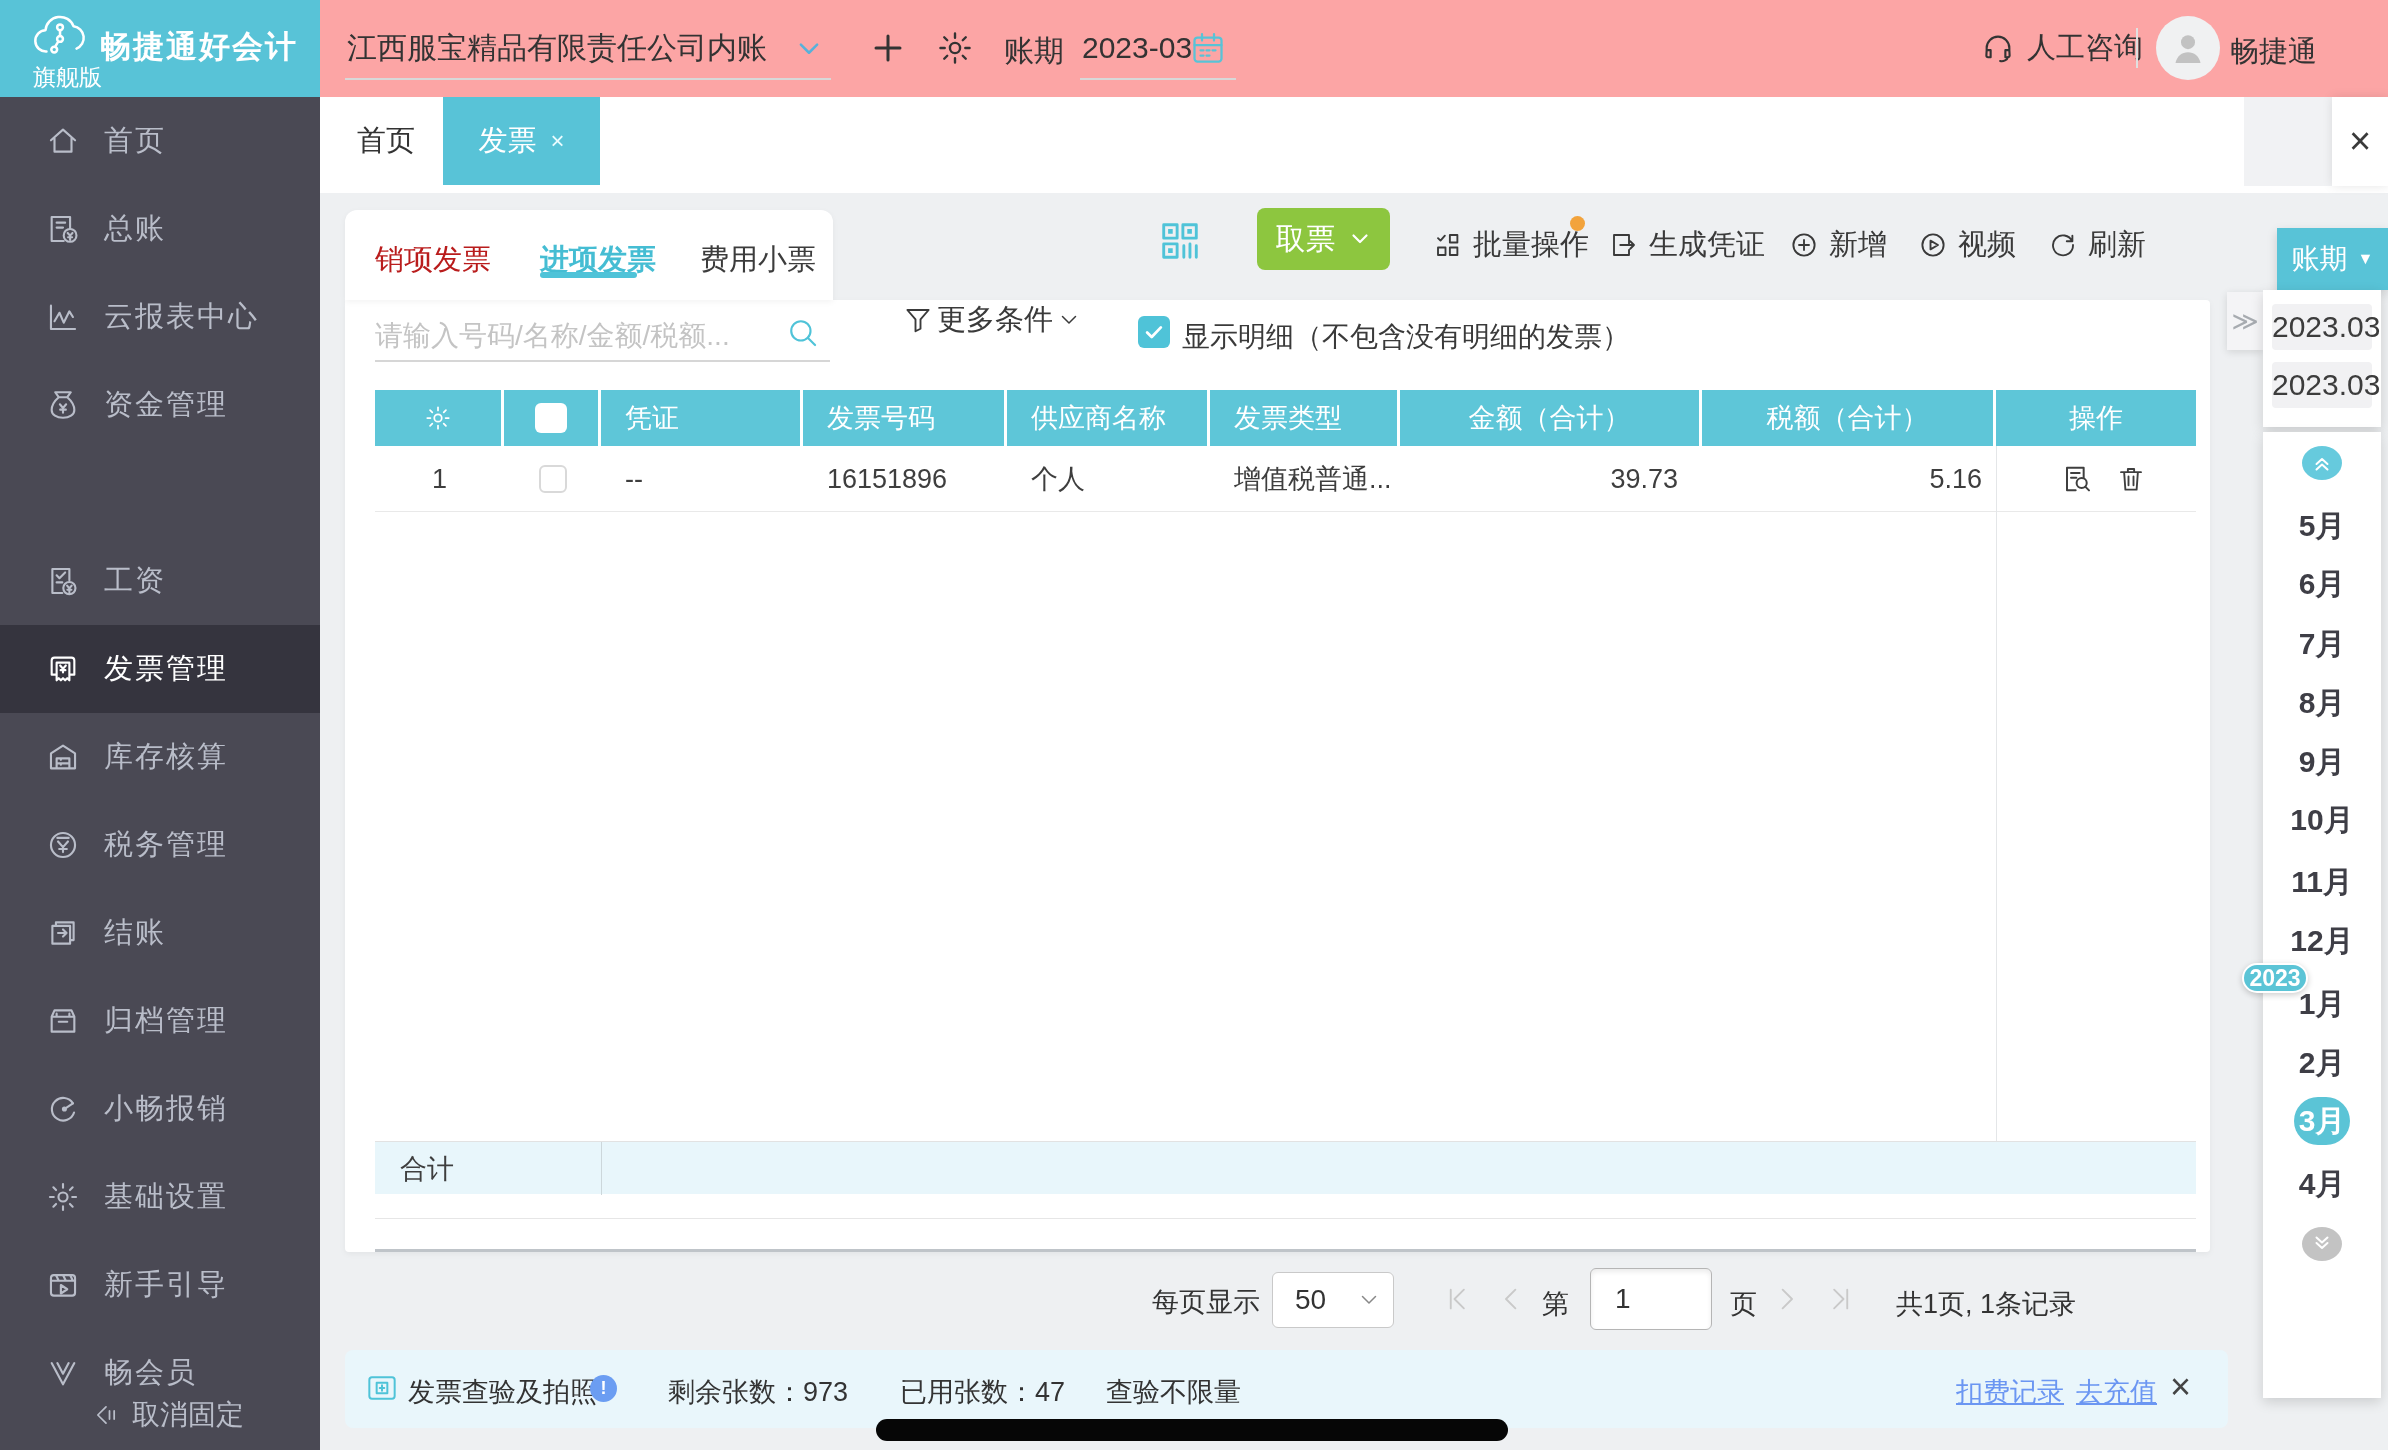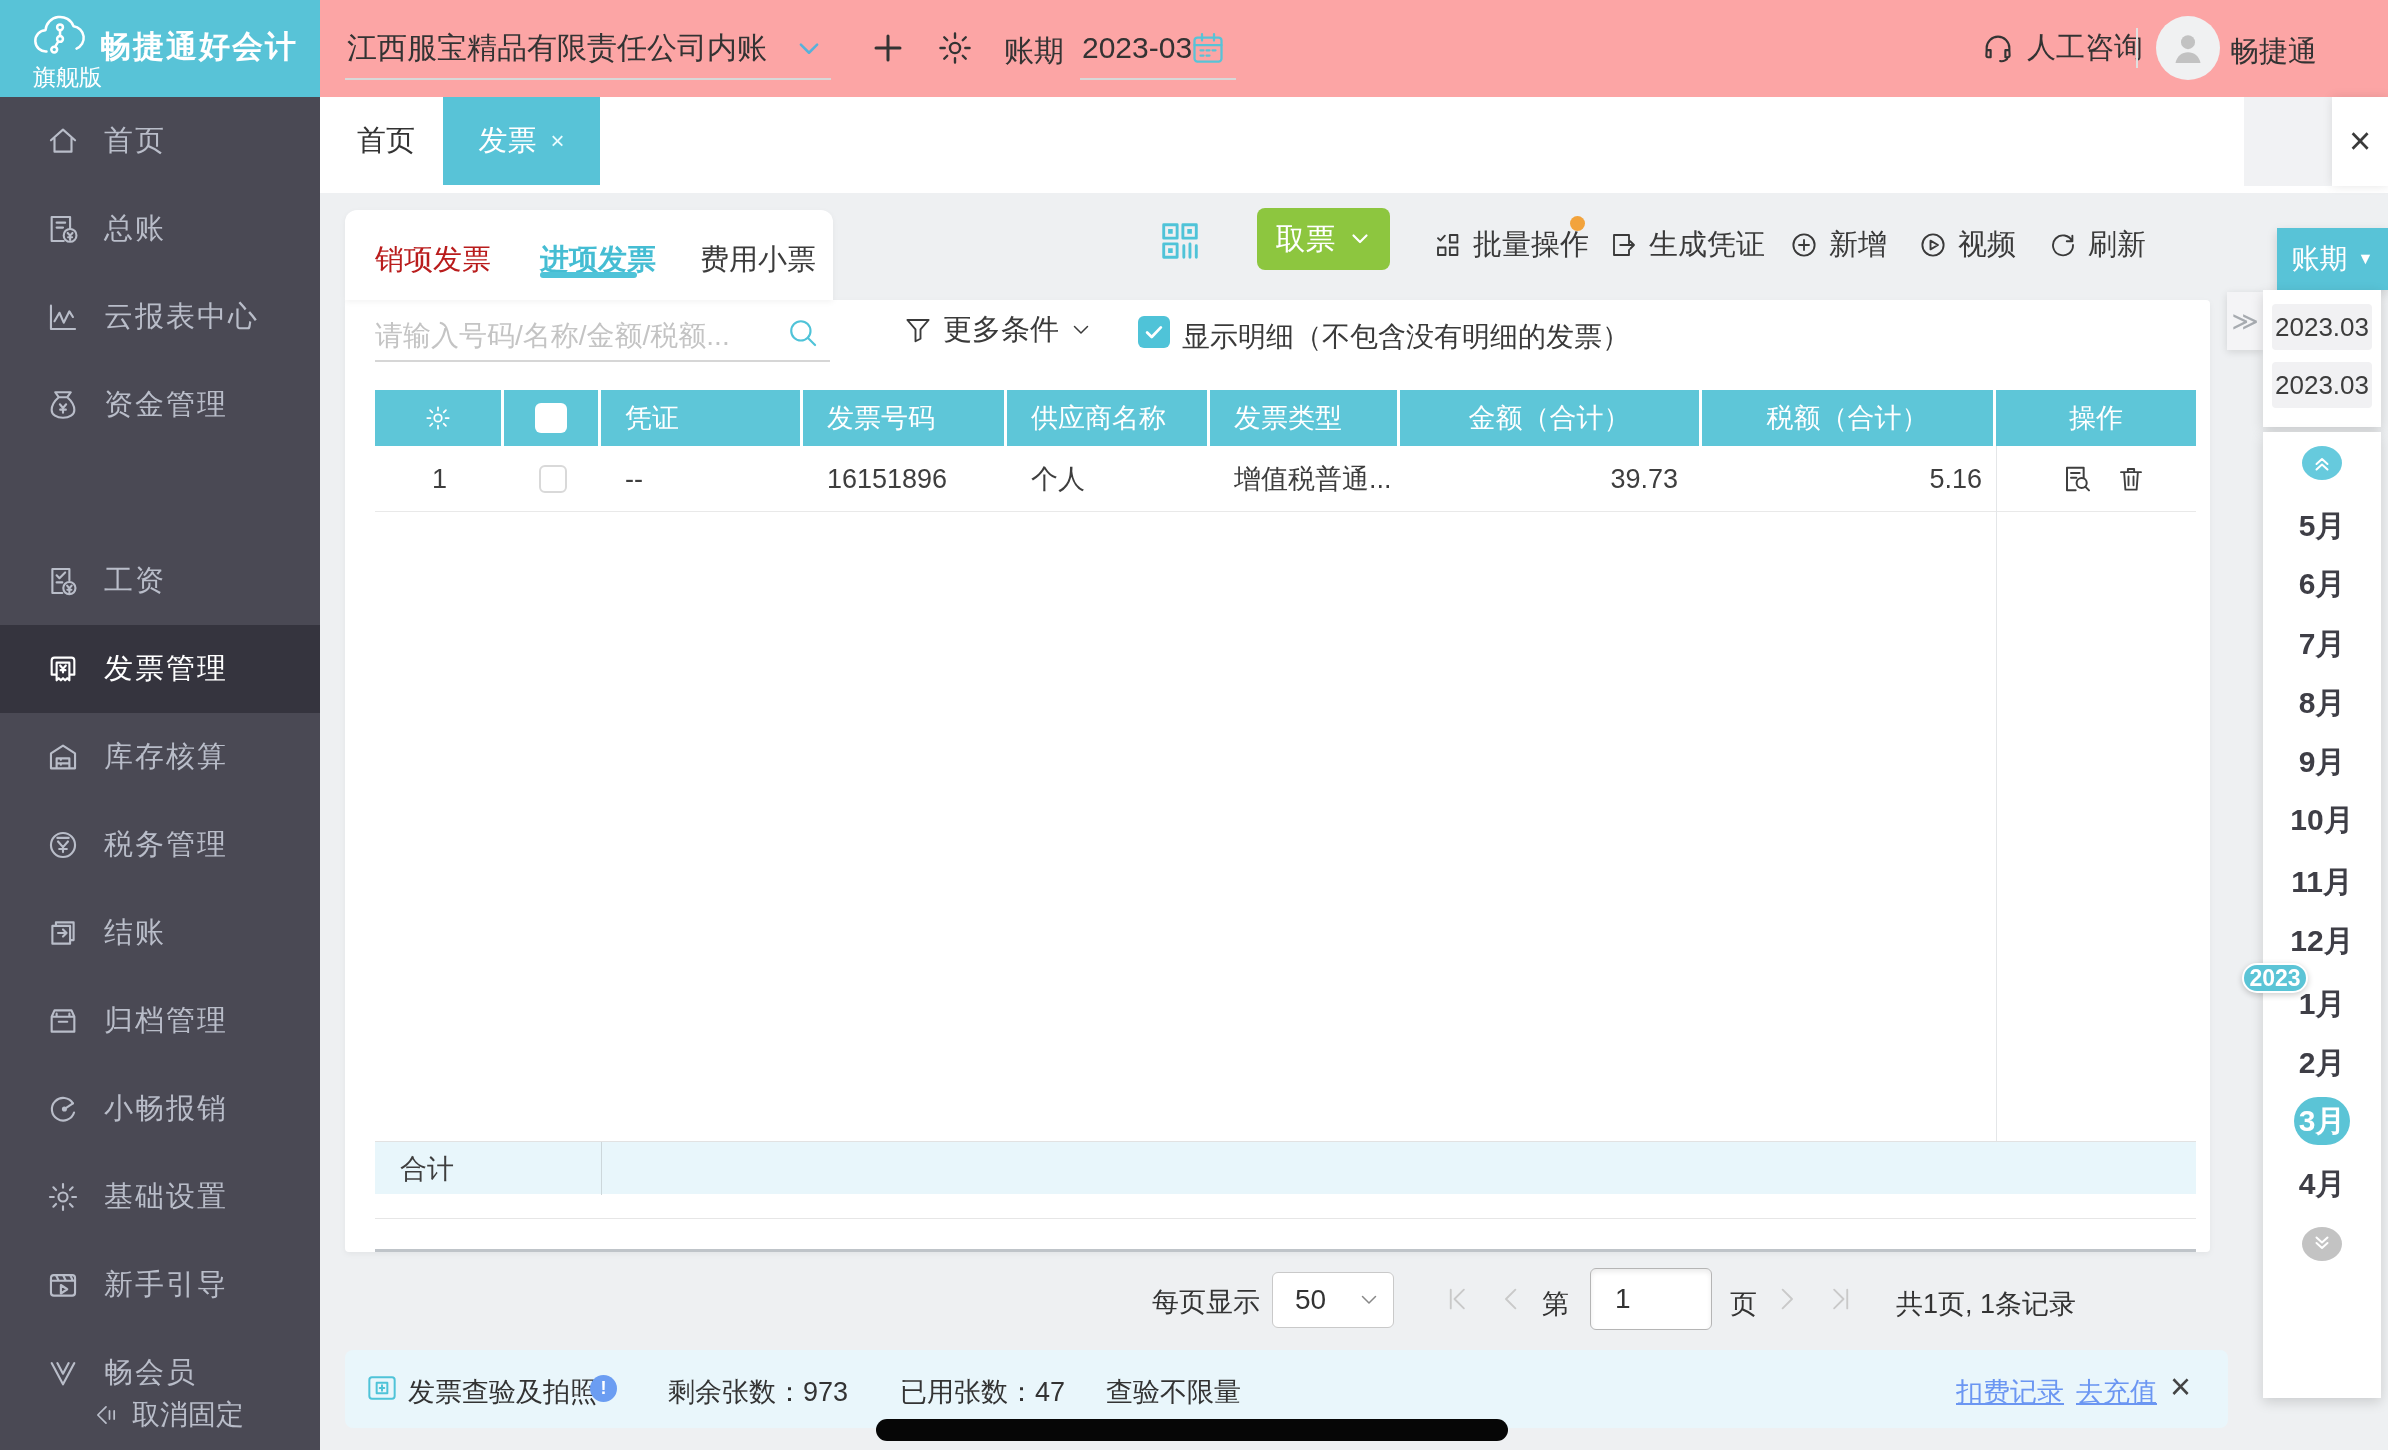--- a/index.html
+++ b/index.html
@@ -22,21 +22,21 @@
   
   #content{position:absolute;left:320px;top:193px;width:2068px;height:1257px;background:#eef0f2}
   .card{position:absolute;background:#fff;box-shadow:0 2px 6px rgba(0,0,0,.05)}
   .th{position:absolute;top:390px;height:56px;background:#5ec6d8;color:#fff;font-size:27px;display:flex;align-items:center;white-space:nowrap}
   .th.c{justify-content:center}
   .th.l{padding-left:24px}
   .td{position:absolute;top:0;height:66px;display:flex;align-items:center;font-size:27px;color:#3e3e3e;white-space:nowrap}
   .tb{position:absolute;top:224px;display:flex;align-items:center;gap:10px;font-size:29px;color:#3a3a3a;height:42px;cursor:pointer;white-space:nowrap}
   .tb svg{width:30px;height:30px}
   .month{position:absolute;left:0;width:118px;text-align:center;font-size:30px;font-weight:600;color:#3e3e46;height:32px;line-height:32px;cursor:pointer}
-  .rangebox{position:absolute;left:9px;width:100px;height:46px;background:#f1f1f3;border-radius:4px;text-align:center;line-height:46px;font-size:26px;color:#3c3c3c;cursor:pointer}
+  .rangebox{position:absolute;left:9px;width:100px;height:46px;background:#f1f1f3;border-radius:4px;text-align:center;line-height:46px;font-size:30px;color:#3c3c3c;cursor:pointer}
   .pgbtn{position:absolute;width:30px;height:30px;color:#c9c9c9;cursor:pointer}
   input{font-family:inherit}
   input::placeholder{color:#c4c4c4}
   .link{font-size:27px;color:#6b96f2;text-decoration:underline;cursor:pointer;white-space:nowrap}
 </style>
 </head>
 <body>
 
 <svg width="0" height="0" style="position:absolute">
 <defs>
@@ -287,21 +287,21 @@
       </svg>
     <span>刷新</span>
   </div>
 
   <div class="card" style="left:345px;top:300px;width:1865px;height:952px;border-radius:0 4px 4px 4px;z-index:1"></div>
 
   <input class="abs" style="left: 375px; top: 312px; width: 455px; height: 50px; border-top: none; border-right: none; border-left: none; border-image: initial; outline: none; background: transparent; border-bottom: 2px solid rgb(214, 214, 214); font-size: 28px; color: rgb(51, 51, 51); z-index: 2;" placeholder="请输入号码/名称/金额/税额...">
   <svg class="ic abs" style="left:786px;top:316px;width:34px;height:34px;color:#4fc3d8;z-index:3">
       <use href="#s-search"></use>
     </svg>
-  <div class="abs flex" style="left:903px;top:308px;height:44px;gap:10px;z-index:2;cursor:pointer">
+  <div class="abs flex" style="left:903px;top:298px;height:44px;gap:4px;z-index:2;cursor:pointer">
     <svg class="ic" style="width:30px;height:30px;color:#3a3a3a">
         <use href="#s-funnel"></use>
       </svg>
     <span style="font-size:29px;color:#3a3a3a">更多条件</span>
     <svg class="ic" style="width:24px;height:24px;color:#3a3a3a">
         <use href="#s-chev"></use>
       </svg>
   </div>
   <div class="abs flex" style="left:1138px;top:316px;width:32px;height:32px;background:#4fc3d8;border-radius:6px;justify-content:center;z-index:2;cursor:pointer">
     <svg class="ic" style="width:22px;height:22px;color:#fff;stroke-width:3">

